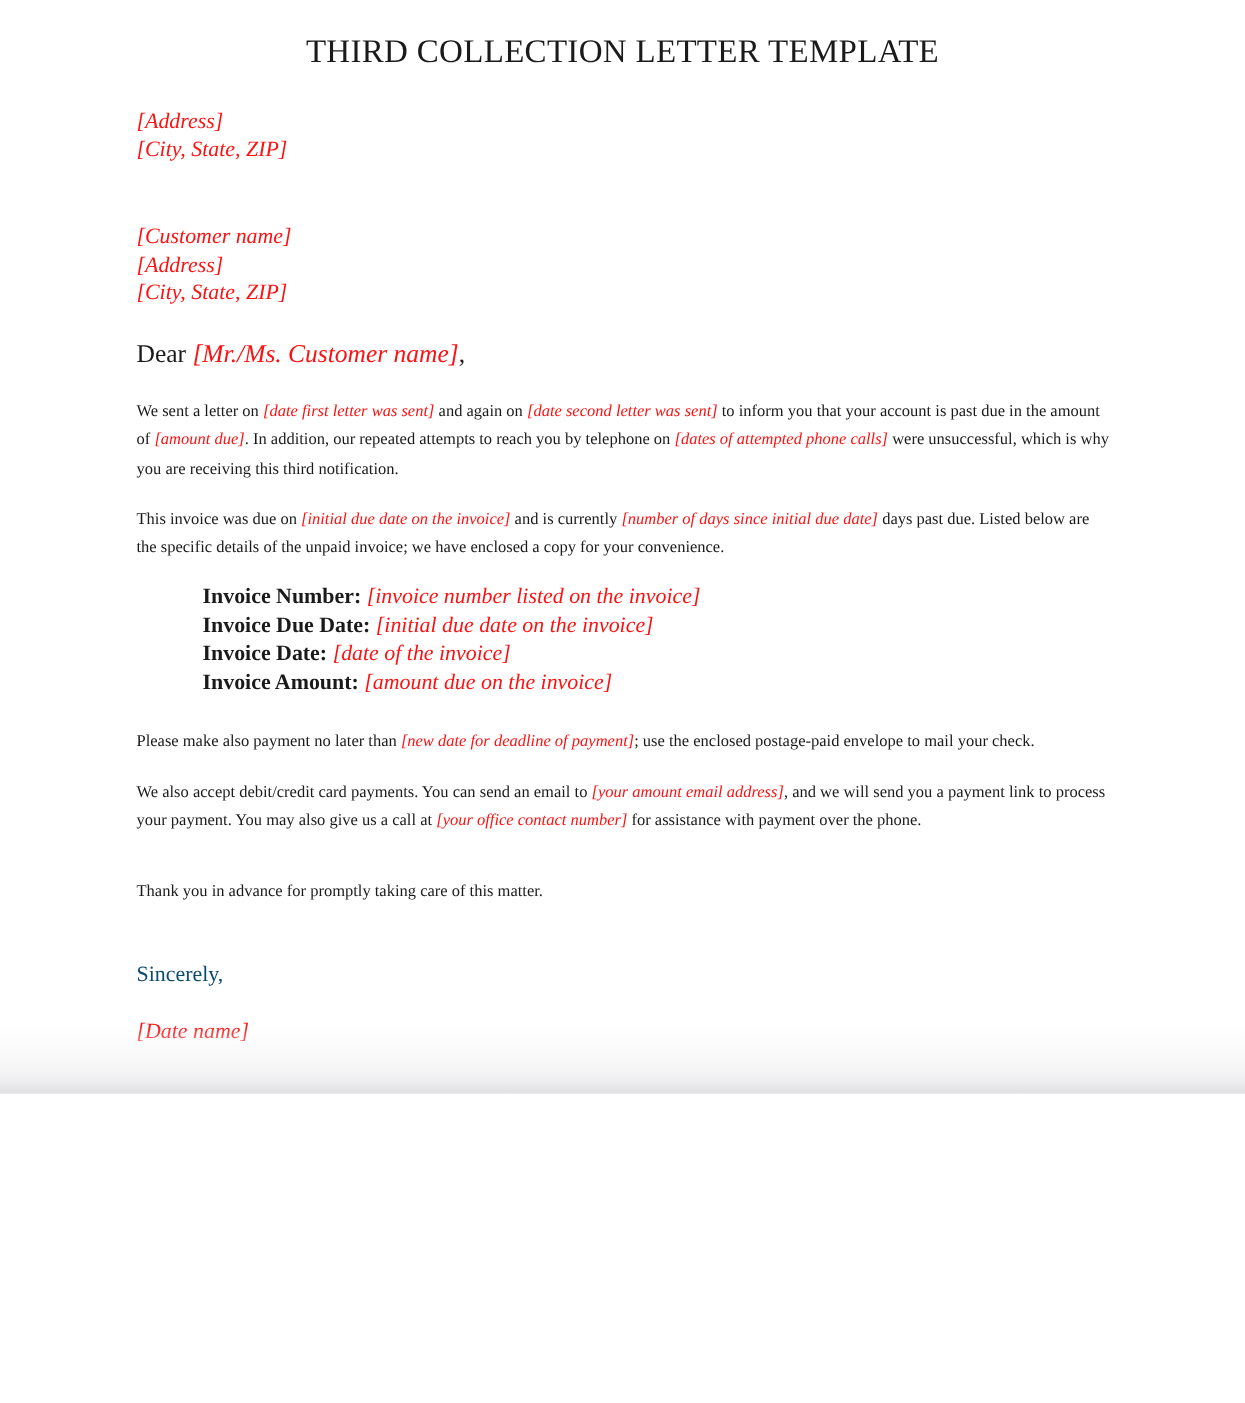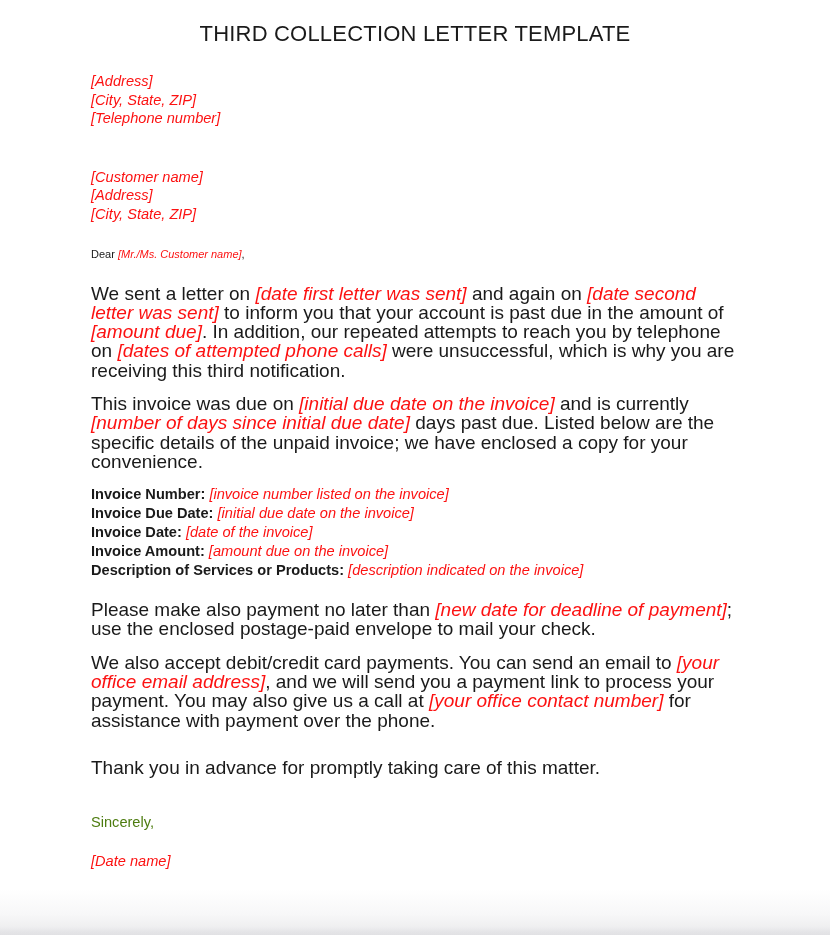--- a/index.html
+++ b/index.html
@@ -11,23 +11,24 @@
     width: 830px;
     height: 935px;
     font-family: "Liberation Sans", sans-serif;
     position: relative;
     overflow: hidden;
   }
 
   #page {
     position: relative;
     width: 830px;
-    height: 935px;
+    height: 729px;
     background: #ffffff;
     box-sizing: border-box;
+    font-family: Liberation Serif, serif;
   }
 
   
   #page-bottom-shade {
     position: absolute;
     left: 0;
     right: 0;
     bottom: 0;
     height: 46px;
     background: linear-gradient(to bottom,
@@ -78,59 +79,59 @@
     line-height: 18.5px;
     white-space: nowrap;
   }
 
   .spacer-sm { height: 14px; }
   .spacer-md { height: 20px; }
   .spacer-lg { height: 22px; }
   .spacer-xl { height: 36px; }
 
   .para {
-    font-size: 19px;
+    font-size: 11px;
     line-height: 19.3px;
     color: #1a1a1a;
     margin: 0;
   }
 
   .detail-line {
     font-size: 14.6px;
     line-height: 19.0px;
     color: #1a1a1a;
     white-space: nowrap;
+    margin-left: 44px;
   }
   .detail-label { font-weight: bold; }
 
   .salutation {
-    font-size: 11px;
+    font-size: 17px;
     line-height: 18.5px;
     color: #1a1a1a;
   }
 
   .closing {
     font-size: 14.6px;
     line-height: 18.5px;
-    color: #4d7c0f;
+    color: #0c4a6e;
   }
 </style>
 </head>
 <body>
 
 <div id="page">
 
   <h1 class="doc-title">THIRD COLLECTION LETTER TEMPLATE</h1>
 
   <div class="letter-body">
 
     <div>
       <div class="red-line">[Address]</div>
       <div class="red-line">[City, State, ZIP]</div>
-      <div class="red-line">[Telephone number]</div>
     </div>
 
     <div class="spacer-md"></div>
 
 
     <div class="spacer-md"></div>
 
     <div>
       <div class="red-line">[Customer name]</div>
       <div class="red-line">[Address]</div>
@@ -153,30 +154,29 @@
 
     <div>
       <div class="detail-line"><span class="detail-label">Invoice Number:</span><span> </span><span class="red">[invoice number listed on the invoice]</span></div>
 
       <div class="detail-line"><span class="detail-label">Invoice Due Date:</span><span> </span><span class="red">[initial due date on the invoice]</span></div>
 
       <div class="detail-line"><span class="detail-label">Invoice Date:</span><span> </span><span class="red">[date of the invoice]</span></div>
 
       <div class="detail-line"><span class="detail-label">Invoice Amount:</span><span> </span><span class="red">[amount due on the invoice]</span></div>
 
-      <div class="detail-line"><span class="detail-label">Description of Services or Products:</span><span> </span><span class="red">[description indicated on the invoice]</span></div>
     </div>
 
     <div class="spacer-md"></div>
 
     <p class="para"><span>Please make also payment no later than </span><span class="red">[new date for deadline of payment]</span><span>; use the enclosed postage-paid envelope to mail your check.</span></p>
 
     <div class="spacer-sm"></div>
 
-    <p class="para"><span>We also accept debit/credit card payments. You can send an email to </span><span class="red">[your office email address]</span><span>, and we will send you a payment link to process your payment. You may also give us a call at </span><span class="red">[your office contact number]</span><span> for assistance with payment over the phone.</span></p>
+    <p class="para"><span>We also accept debit/credit card payments. You can send an email to </span><span class="red">[your amount email address]</span><span>, and we will send you a payment link to process your payment. You may also give us a call at </span><span class="red">[your office contact number]</span><span> for assistance with payment over the phone.</span></p>
 
     <div class="spacer-sm"></div>
 
 
     <div class="spacer-sm"></div>
 
     <p class="para">Thank you in advance for promptly taking care of this matter.</p>
 
     <div class="spacer-xl"></div>
 

